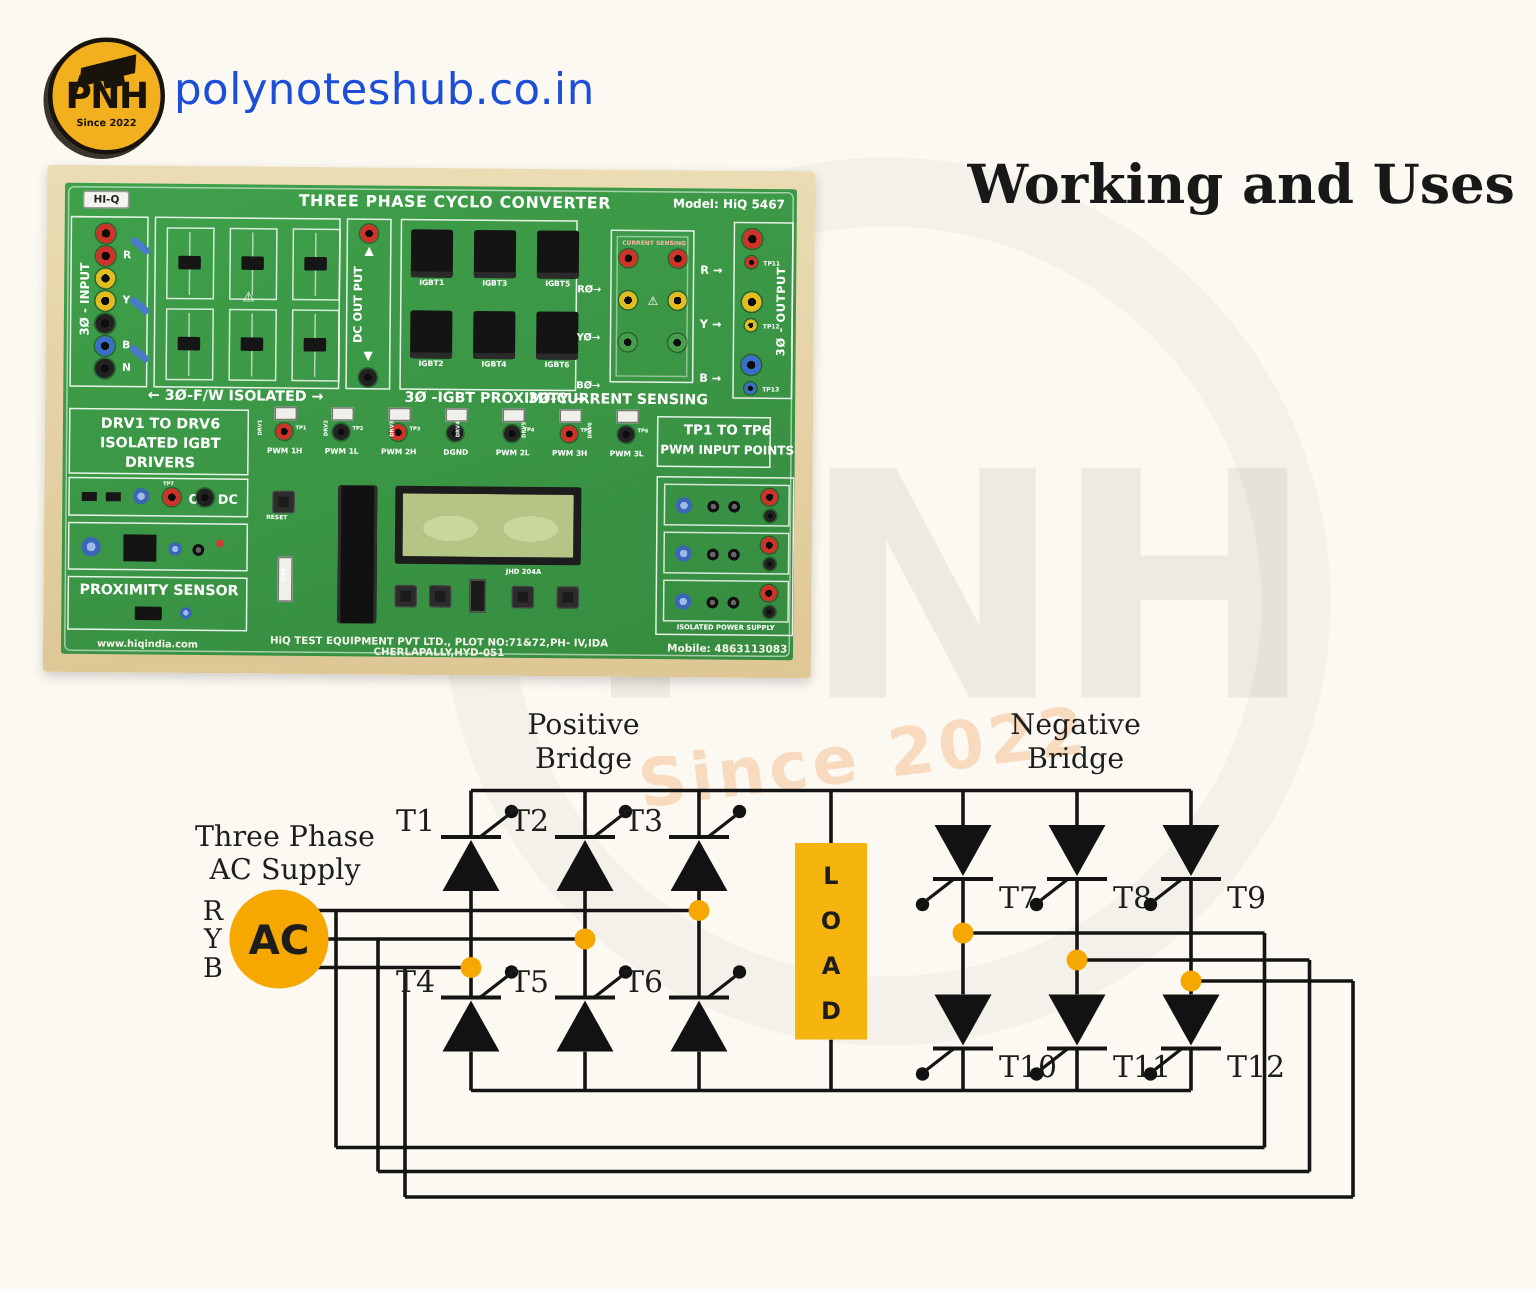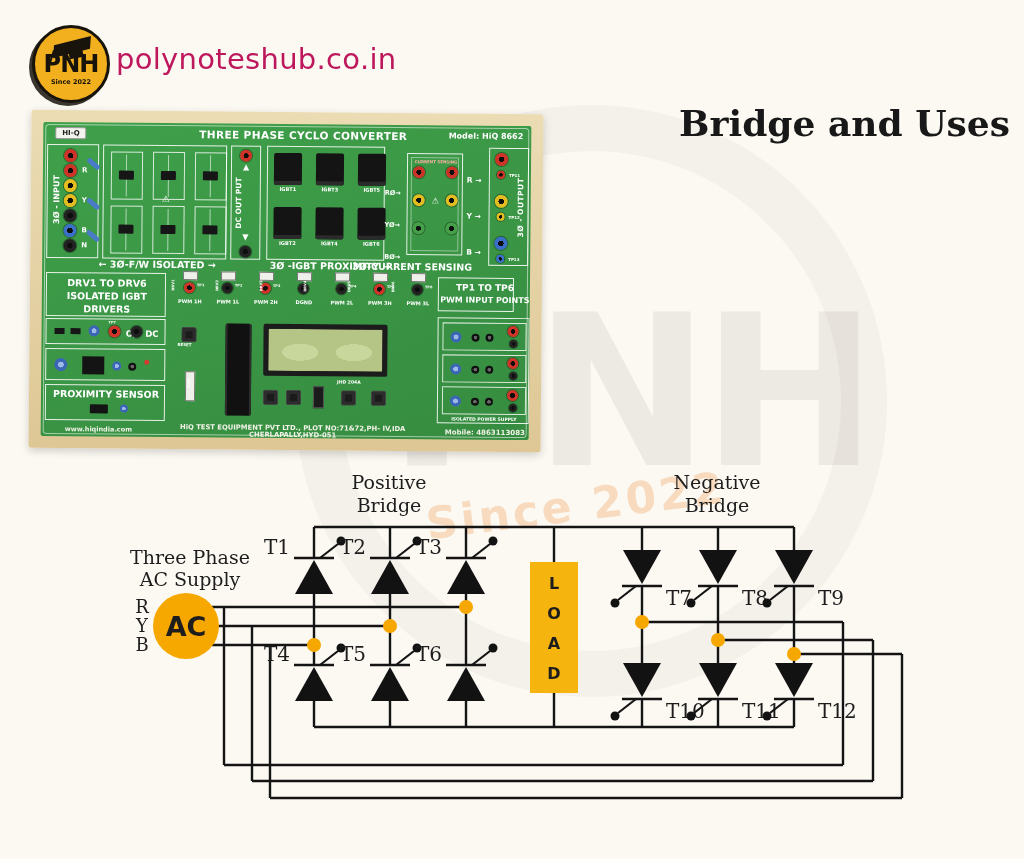--- a/index.html
+++ b/index.html
@@ -8,21 +8,21 @@
   .wm-ring{position:absolute;left:295px;top:105px;width:500px;height:500px;border-radius:50%;border:46px solid rgba(205,198,185,.16)}
   .wm-text{position:absolute;left:388px;top:288px;font-size:210px;font-weight:bold;line-height:1;letter-spacing:-8px;color:rgba(138,135,127,.13)}
   .wm-since{position:absolute;left:425px;top:480px;font-size:44px;font-weight:bold;letter-spacing:3px;color:rgba(242,170,105,.38);transform:rotate(-7deg)}
   
   .logo{position:absolute;left:32px;top:25px;width:72px;height:72px;border-radius:50%;background:#F2B01E;border:3px solid #18140c;display:flex;flex-direction:column;align-items:center;justify-content:center;box-shadow:-3px 3px 0 0 rgba(24,20,12,.85)}
   .logo-text{font-size:24px;font-weight:bold;color:#17130b;letter-spacing:-1px;margin-top:8px}
   .logo-since{font-size:6.5px;font-weight:bold;color:#17130b}
   .cap{position:absolute;left:18px;top:13px;width:38px;height:12px;background:#18140c;transform:rotate(-14deg) skewX(-18deg)}
   .cap-base{position:absolute;left:34px;top:22px;width:14px;height:8px;background:#18140c;transform:rotate(-10deg)}
   .tassel{position:absolute;left:16px;top:22px;width:2px;height:13px;background:#18140c;transform:rotate(18deg)}
-  .site-name{position:absolute;left:116px;top:42px;font-size:29px;color:#be185d;letter-spacing:.3px}
+  .site-name{position:absolute;left:116px;top:42px;font-size:29px;color:#1d4ed8;letter-spacing:.3px}
   
   .hero-title{position:absolute;top:95px;right:14px;width:470px;text-align:right;font-family:"DejaVu Serif",serif;font-weight:bold;font-size:36px;line-height:57px;color:#181818}
   .badge-row{position:absolute;top:270px;right:14px;display:flex;gap:13px}
   .badge{color:#fff;font-family:"DejaVu Serif",serif;font-weight:bold;font-size:25px;padding:2px 16px 5px}
   
   .board{position:absolute;left:30px;top:112px;width:512px;height:338px;background:linear-gradient(180deg,#EBDCB4,#DEC795);border-radius:3px;padding:12px;box-sizing:border-box;transform:rotate(.5deg);box-shadow:0 3px 8px rgba(0,0,0,.18)}
   .pcb{position:relative;width:488px;height:314px;background:linear-gradient(160deg,#3FA04A,#368C40);border-radius:2px;color:#fff;overflow:hidden}
   .pcb-outline{position:absolute;inset:2px;border:1px solid rgba(255,255,255,.55);border-radius:4px}
   .sbox{position:absolute;border:1px solid rgba(255,255,255,.88);box-sizing:border-box}
   .wlab{position:absolute;color:#fff;font-weight:bold;white-space:nowrap}
@@ -209,29 +209,29 @@
   <div class="logo">
     <div class="cap"></div>
     <div class="cap-base"></div>
     <div class="tassel"></div>
     <div class="logo-text">PNH</div>
     <div class="logo-since">Since 2022</div>
   </div>
   <div class="site-name">polynoteshub.co.in</div>
 
   <div class="hero-title">
-    <div>Bridge and Uses</div>
+    <div>Working and Uses</div>
   </div>
 
   <div class="board">
     <div class="pcb">
       <div class="pcb-outline"></div>
       <div class="hiq">HI-Q</div>
       <div class="pcb-title">THREE PHASE CYCLO CONVERTER</div>
-      <div class="pcb-model">Model: HiQ 8662</div>
+      <div class="pcb-model">Model: HiQ 5467</div>
 
       <div class="sbox" id="input-box" style="left:4px;top:22px;width:52px;height:114px">
         <div class="wlab vrot" style="left:-36px;top:50px;width:90px;font-size:8px">3Ø - INPUT</div>
       <div style="position: absolute; left: 16px; top: 4px; width: 13px; height: 13px; border-radius: 50%; background: radial-gradient(circle, rgb(13, 13, 13) 0px, rgb(13, 13, 13) 29%, rgb(207, 50, 39) 31%, rgb(207, 50, 39) 100%); box-shadow: rgba(0, 0, 0, 0.35) 0px 0px 0px 1px;"></div>
           <div style="position: absolute; left: 16px; top: 19px; width: 13px; height: 13px; border-radius: 50%; background: radial-gradient(circle, rgb(13, 13, 13) 0px, rgb(13, 13, 13) 29%, rgb(207, 50, 39) 31%, rgb(207, 50, 39) 100%); box-shadow: rgba(0, 0, 0, 0.35) 0px 0px 0px 1px;"></div>
           <div style="position: absolute; left: 16px; top: 34px; width: 13px; height: 13px; border-radius: 50%; background: radial-gradient(circle, rgb(13, 13, 13) 0px, rgb(13, 13, 13) 29%, rgb(227, 189, 32) 31%, rgb(227, 189, 32) 100%); box-shadow: rgba(0, 0, 0, 0.35) 0px 0px 0px 1px;"></div>
           <div style="position: absolute; left: 16px; top: 49px; width: 13px; height: 13px; border-radius: 50%; background: radial-gradient(circle, rgb(13, 13, 13) 0px, rgb(13, 13, 13) 29%, rgb(227, 189, 32) 31%, rgb(227, 189, 32) 100%); box-shadow: rgba(0, 0, 0, 0.35) 0px 0px 0px 1px;"></div>
           <div style="position: absolute; left: 16px; top: 64px; width: 13px; height: 13px; border-radius: 50%; background: radial-gradient(circle, rgb(13, 13, 13) 0px, rgb(13, 13, 13) 29%, rgb(34, 34, 34) 31%, rgb(34, 34, 34) 100%); box-shadow: rgba(0, 0, 0, 0.35) 0px 0px 0px 1px;"></div>
           <div style="position: absolute; left: 16px; top: 79px; width: 13px; height: 13px; border-radius: 50%; background: radial-gradient(circle, rgb(13, 13, 13) 0px, rgb(13, 13, 13) 29%, rgb(58, 111, 201) 31%, rgb(58, 111, 201) 100%); box-shadow: rgba(0, 0, 0, 0.35) 0px 0px 0px 1px;"></div>
           <div style="position: absolute; left: 16px; top: 94px; width: 13px; height: 13px; border-radius: 50%; background: radial-gradient(circle, rgb(13, 13, 13) 0px, rgb(13, 13, 13) 29%, rgb(34, 34, 34) 31%, rgb(34, 34, 34) 100%); box-shadow: rgba(0, 0, 0, 0.35) 0px 0px 0px 1px;"></div>

